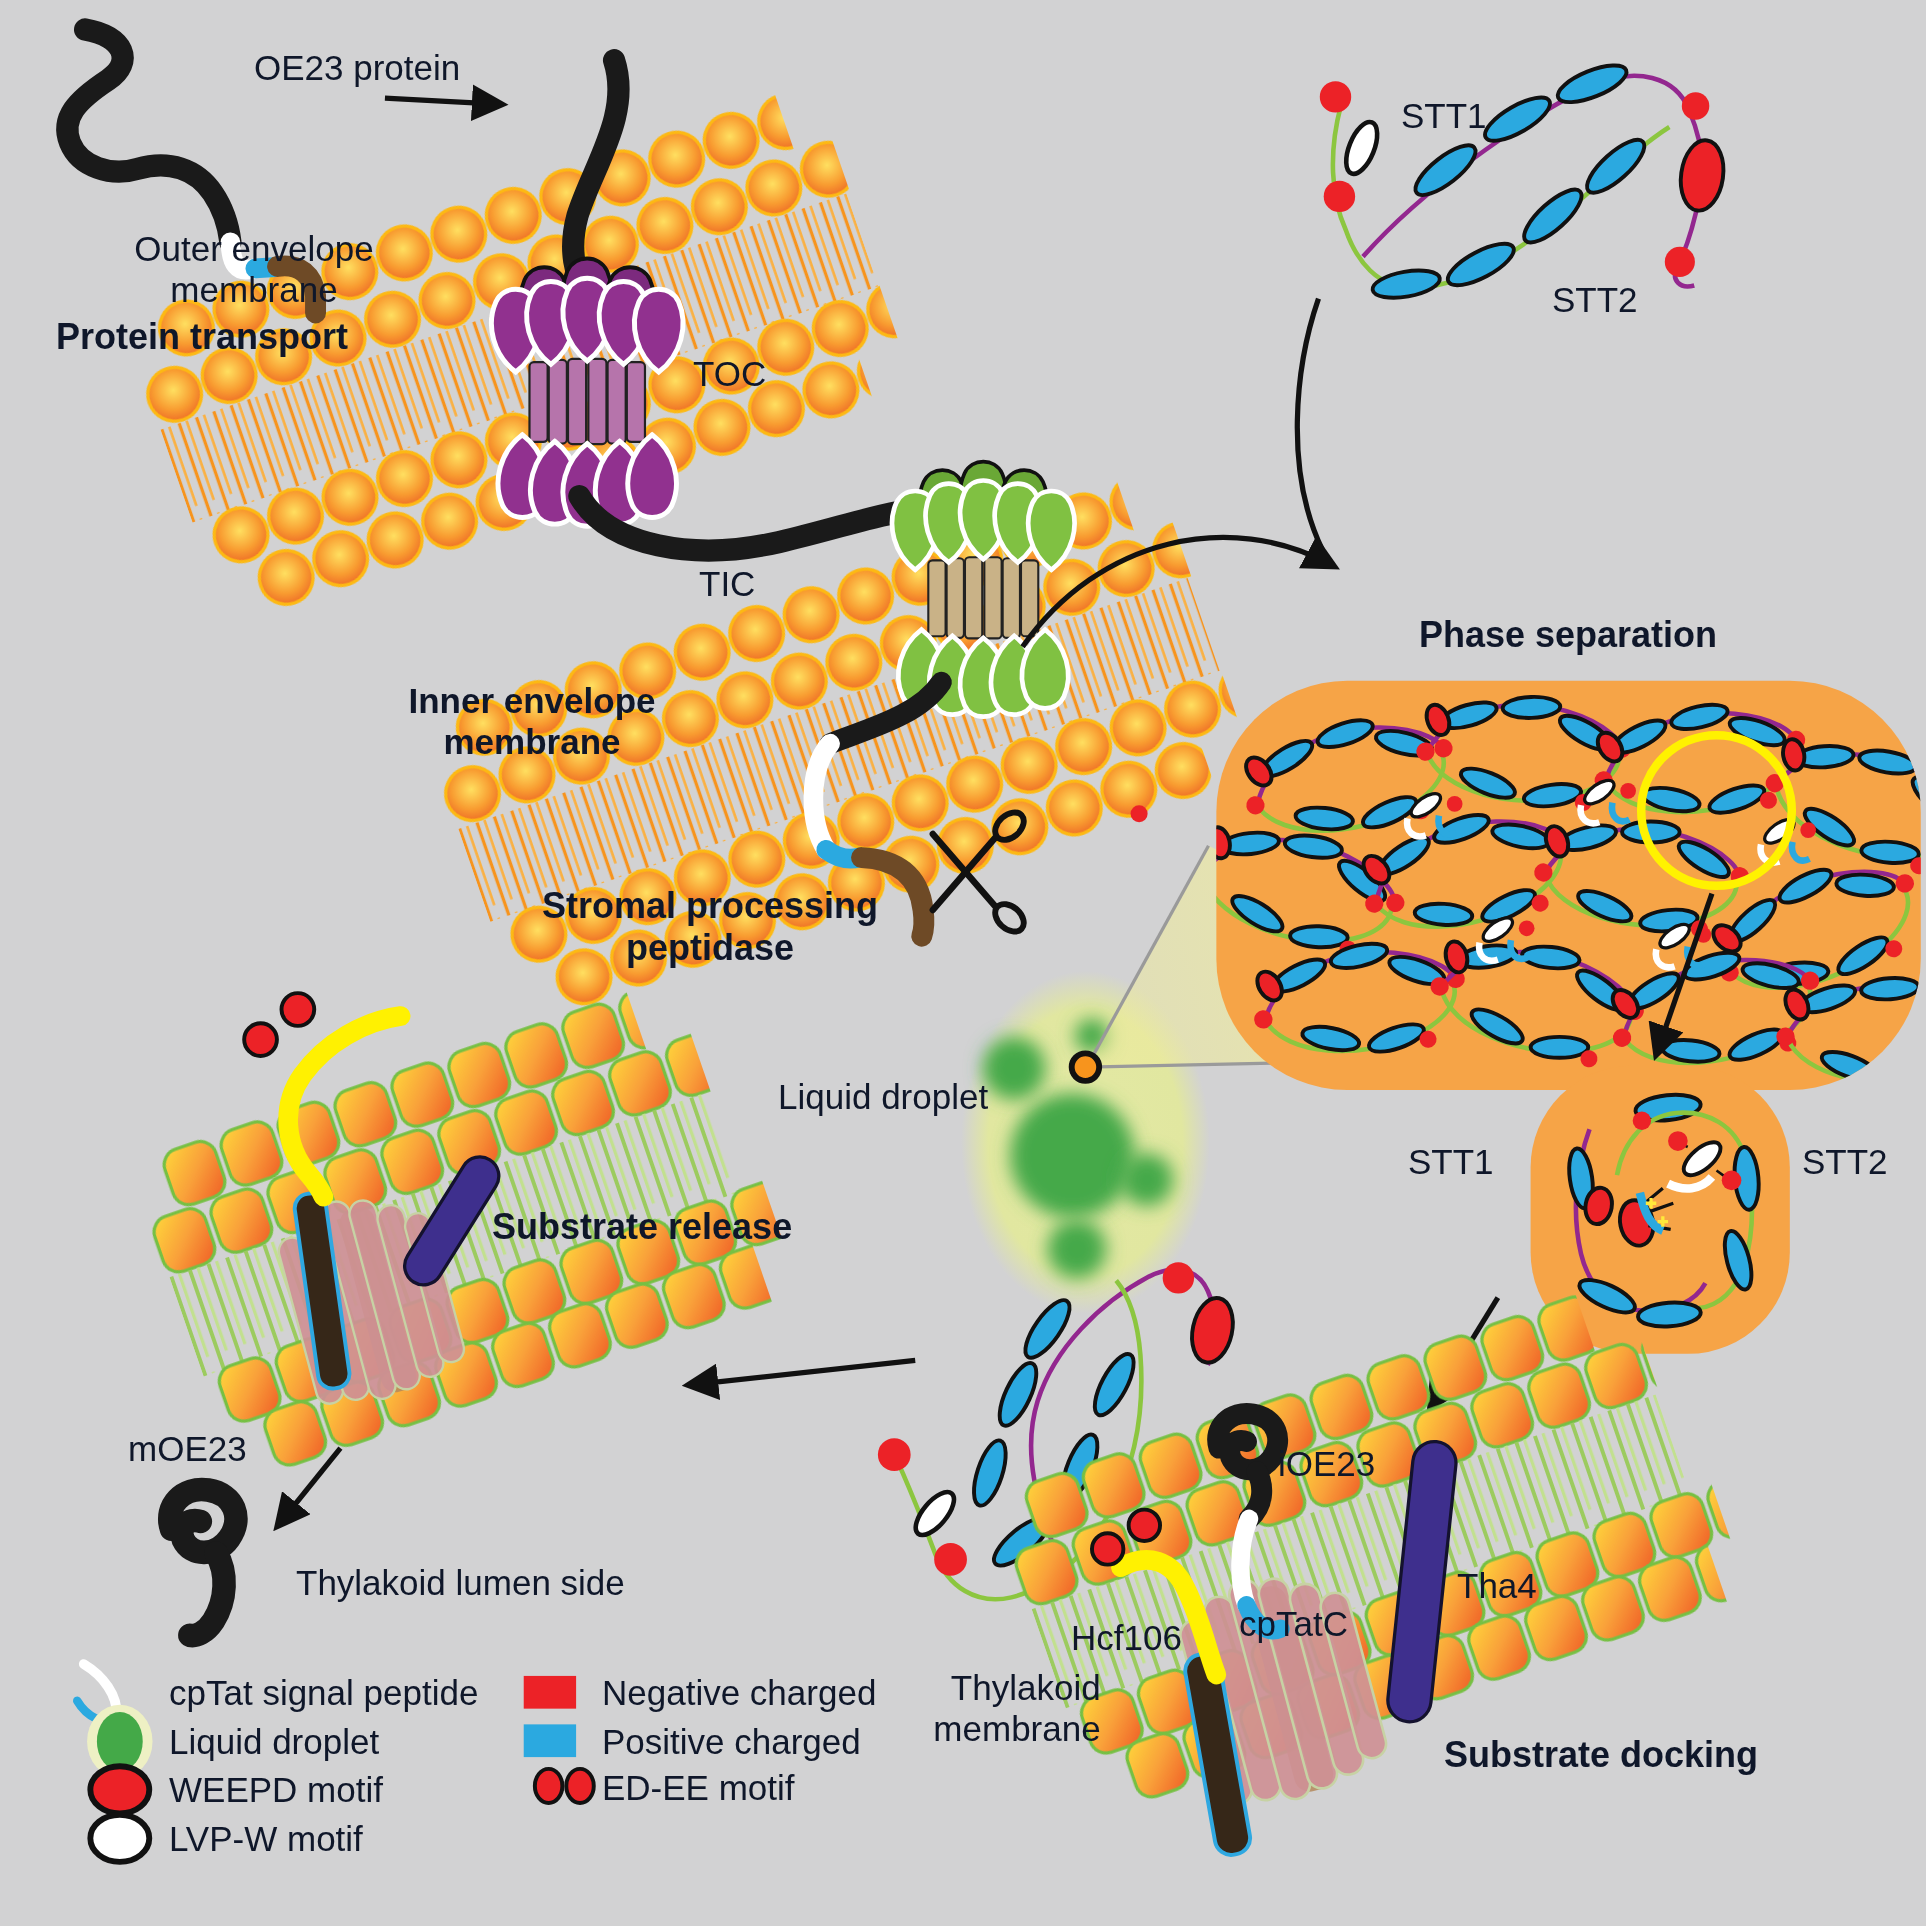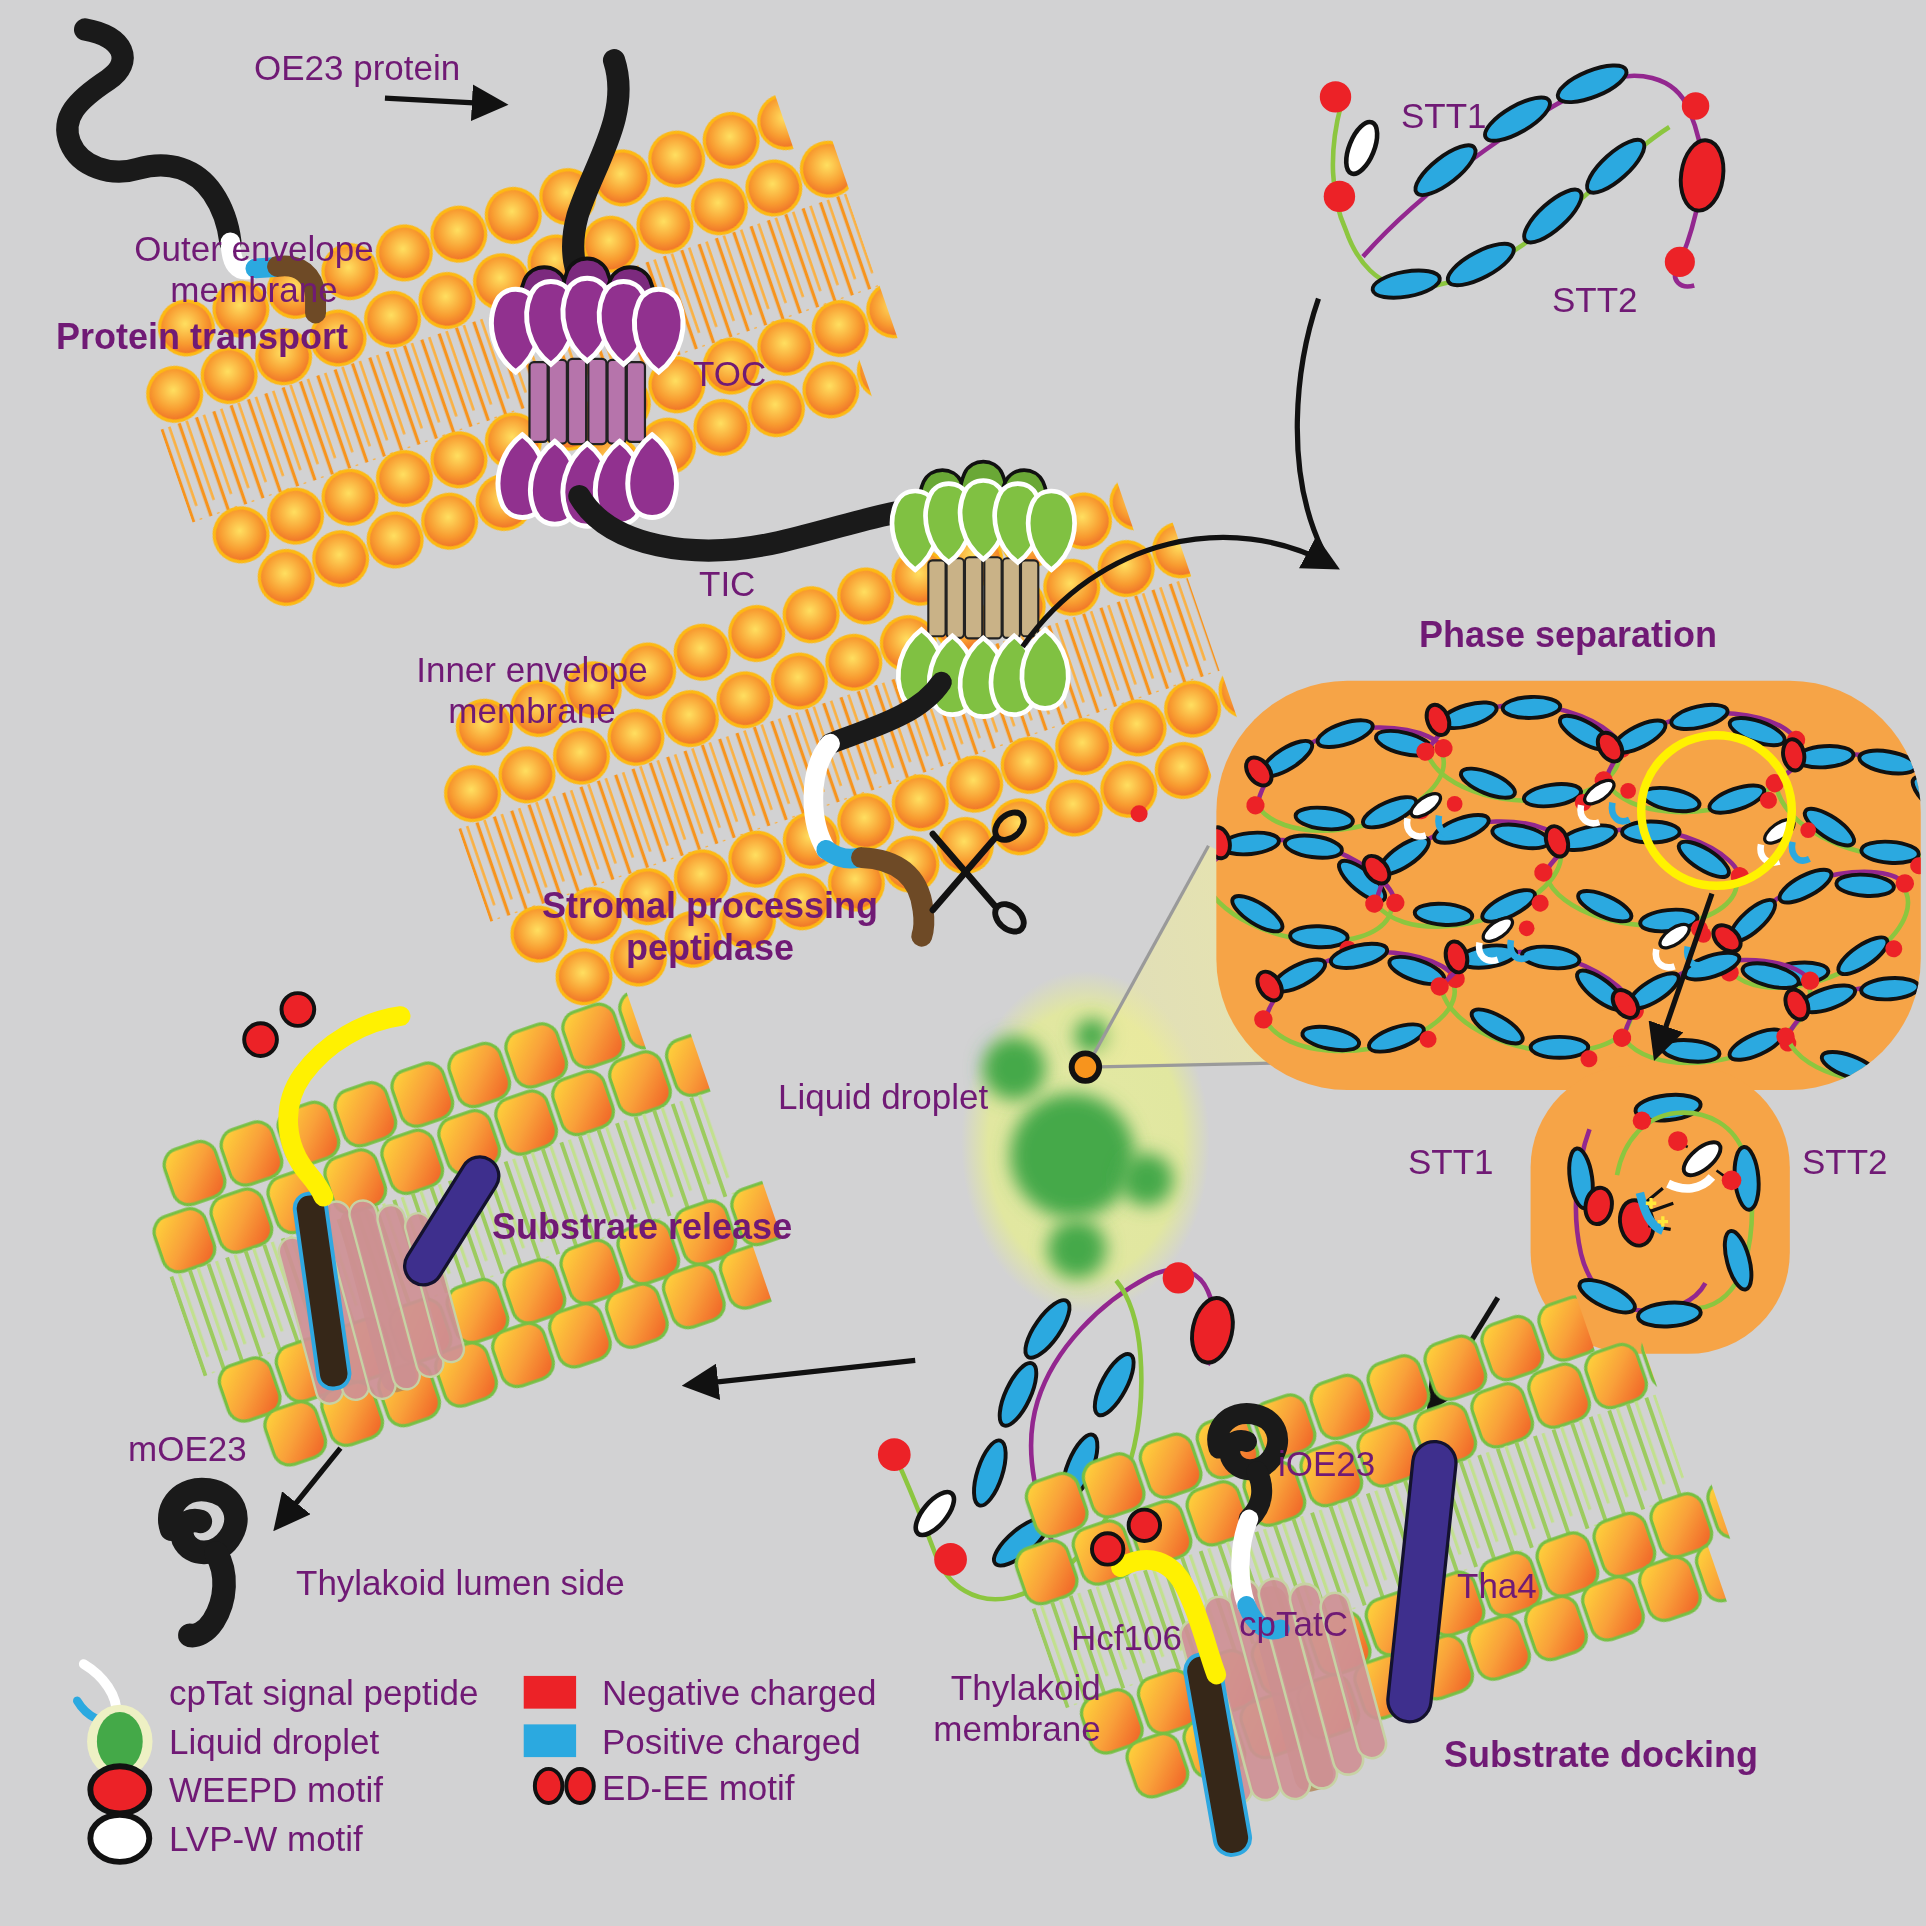--- a/index.html
+++ b/index.html
@@ -1,18 +1,18 @@
 <!DOCTYPE html>
 <html style="font-size:10.5px"><head>
 <meta charset="utf-8">
 <style>
   html,body{margin:0;padding:0;width:1926px;height:1926px;}
   body{background:#d2d2d3;font-family:"Liberation Sans","DejaVu Sans",sans-serif;position:relative;overflow:hidden;}
   #canvas{position:absolute;left:0;top:0;}
-  .lbl{position:absolute;color:#701a75;font-size:35px;line-height:1.16;white-space:pre-line;}
+  .lbl{position:absolute;color:#0f172a;font-size:35px;line-height:1.16;white-space:pre-line;}
   .lbl.bold{font-weight:bold;font-size:36px;}
   .lbl.center{transform:translateX(-50%);text-align:center;}
   .lbl.big{font-size:36px;}
   .cg{stroke:#8cc63f;stroke-width:7;fill:none;}
   .cp{stroke:#93278f;stroke-width:7;fill:none;}
   .ce{fill:#2ba9e0;stroke:#111;stroke-width:6;}
   .cr{fill:#ec2227;stroke:#111;stroke-width:6;}
   .cd{fill:#ec2227;}
   .petal-front{fill:var(--petal);stroke:#fff;stroke-width:9;}
   .petal-back{fill:var(--petalDark);stroke:#111;stroke-width:7;}
@@ -357,21 +357,21 @@
   <ellipse cx="886" cy="2728" rx="21" ry="26" fill="#ec2227" stroke="#111" stroke-width="6"></ellipse>
 </g>
 </svg>
 
 <div class="lbl" style="left:254px;top:48px;">OE23 protein</div>
 <div class="lbl" style="left:693px;top:354px;">TOC</div>
 <div class="lbl center" style="left:254px;top:229px;">Outer envelope
 membrane</div>
 <div class="lbl bold big" style="left:56px;top:316px;">Protein transport</div>
 <div class="lbl" style="left:699px;top:564px;">TIC</div>
-<div class="lbl center" style="left:532px;top:650px;">Inner envelope
+<div class="lbl center" style="left:532px;top:681px;font-weight:bold;">Inner envelope
 membrane</div>
 <div class="lbl bold center" style="left:710px;top:885px;">Stromal processing
 peptidase</div>
 <div class="lbl" style="left:1401px;top:96px;">STT1</div>
 <div class="lbl" style="left:1552px;top:280px;">STT2</div>
 <div class="lbl bold big center" style="left:1568px;top:614px;">Phase separation</div>
 <div class="lbl" style="left:778px;top:1077px;">Liquid droplet</div>
 <div class="lbl" style="left:1408px;top:1142px;">STT1</div>
 <div class="lbl" style="left:1802px;top:1142px;">STT2</div>
 <div class="lbl bold" style="left:492px;top:1206px;">Substrate release</div>

